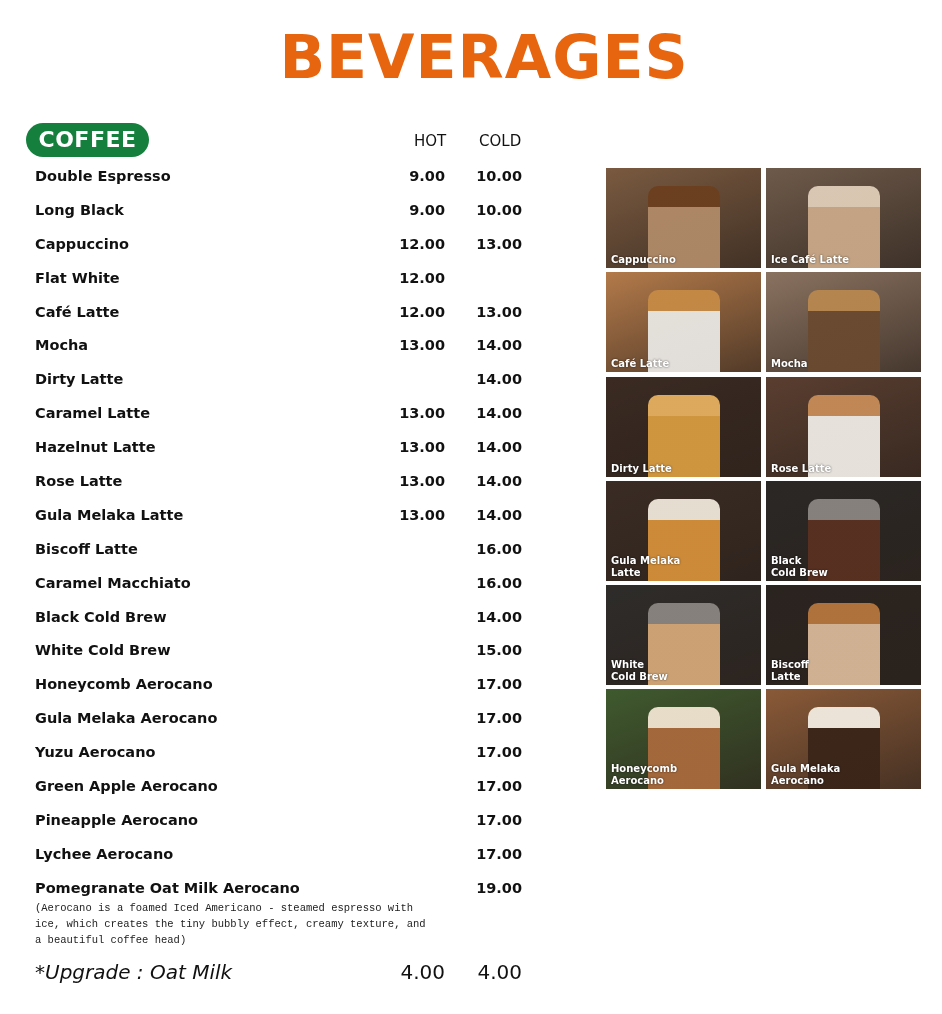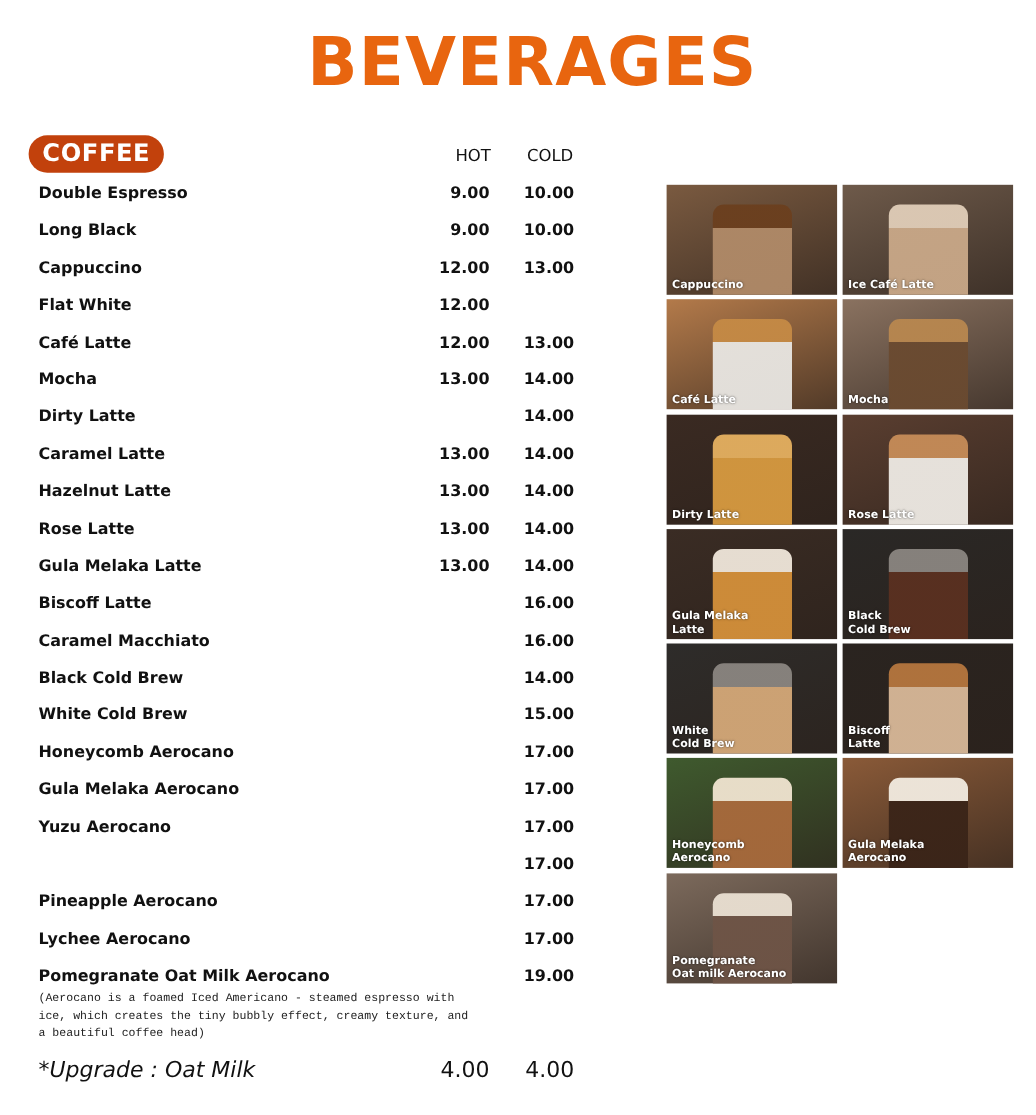--- a/index.html
+++ b/index.html
@@ -11,21 +11,21 @@
       text-align: center; padding-left: 26px;
       font-family: "DejaVu Sans", sans-serif; font-weight: bold;
       font-size: 60px; letter-spacing: 1px; color: #E8650F;
       line-height: 70px;
       transform: scaleY(1.02);
     }
 
     .section-pill {
       position: absolute; left: 26px; top: 123px;
       width: 123px; height: 34px; border-radius: 17px;
-      background: #c2410c; color: #fff;
+      background: #15803d; color: #fff;
       font-weight: bold; font-size: 22px; line-height: 34px;
       text-align: center; letter-spacing: 0.5px;
     }
 
     .col-head {
       position: absolute; top: 132px; font-size: 15px; line-height: 18px; color: #111;
     }
     .col-head.hot { left: 414px; }
     .col-head.cold { left: 479px; }
 
@@ -168,20 +168,21 @@
       <span class="name">Gula Melaka Aerocano</span>
       <span class="hot"></span>
       <span class="cold">17.00</span>
     </div>
     <div class="row">
       <span class="name">Yuzu Aerocano</span>
       <span class="hot"></span>
       <span class="cold">17.00</span>
     </div>
     <div class="row">
+      <span class="name">Green Apple Aerocano</span>
       <span class="hot"></span>
       <span class="cold">17.00</span>
     </div>
     <div class="row">
       <span class="name">Pineapple Aerocano</span>
       <span class="hot"></span>
       <span class="cold">17.00</span>
     </div>
     <div class="row">
       <span class="name">Lychee Aerocano</span>
@@ -251,18 +252,13 @@
     <div class="tile" style="background: linear-gradient(160deg, rgb(63, 90, 46) 0%, rgb(43, 33, 27) 140%);">
       <div class="cup" style="background:linear-gradient(180deg,#f0e4d0 0 24%,#a86a3c 24% 100%)"></div>
       <div class="caption">Honeycomb
 Aerocano</div>
     </div>
     <div class="tile" style="background: linear-gradient(160deg, rgb(138, 90, 56) 0%, rgb(43, 33, 27) 140%);">
       <div class="cup" style="background:linear-gradient(180deg,#f2ebe0 0 24%,#3a2418 24% 100%)"></div>
       <div class="caption">Gula Melaka
 Aerocano</div>
     </div>
-    <div class="tile" style="background: linear-gradient(160deg, rgb(124, 106, 92) 0%, rgb(43, 33, 27) 140%);">
-      <div class="cup" style="background:linear-gradient(180deg,#eae0d2 0 24%,#6e5446 24% 100%)"></div>
-      <div class="caption">Pomegranate
-Oat milk Aerocano</div>
-    </div>
   </div>
 
 </body></html>

